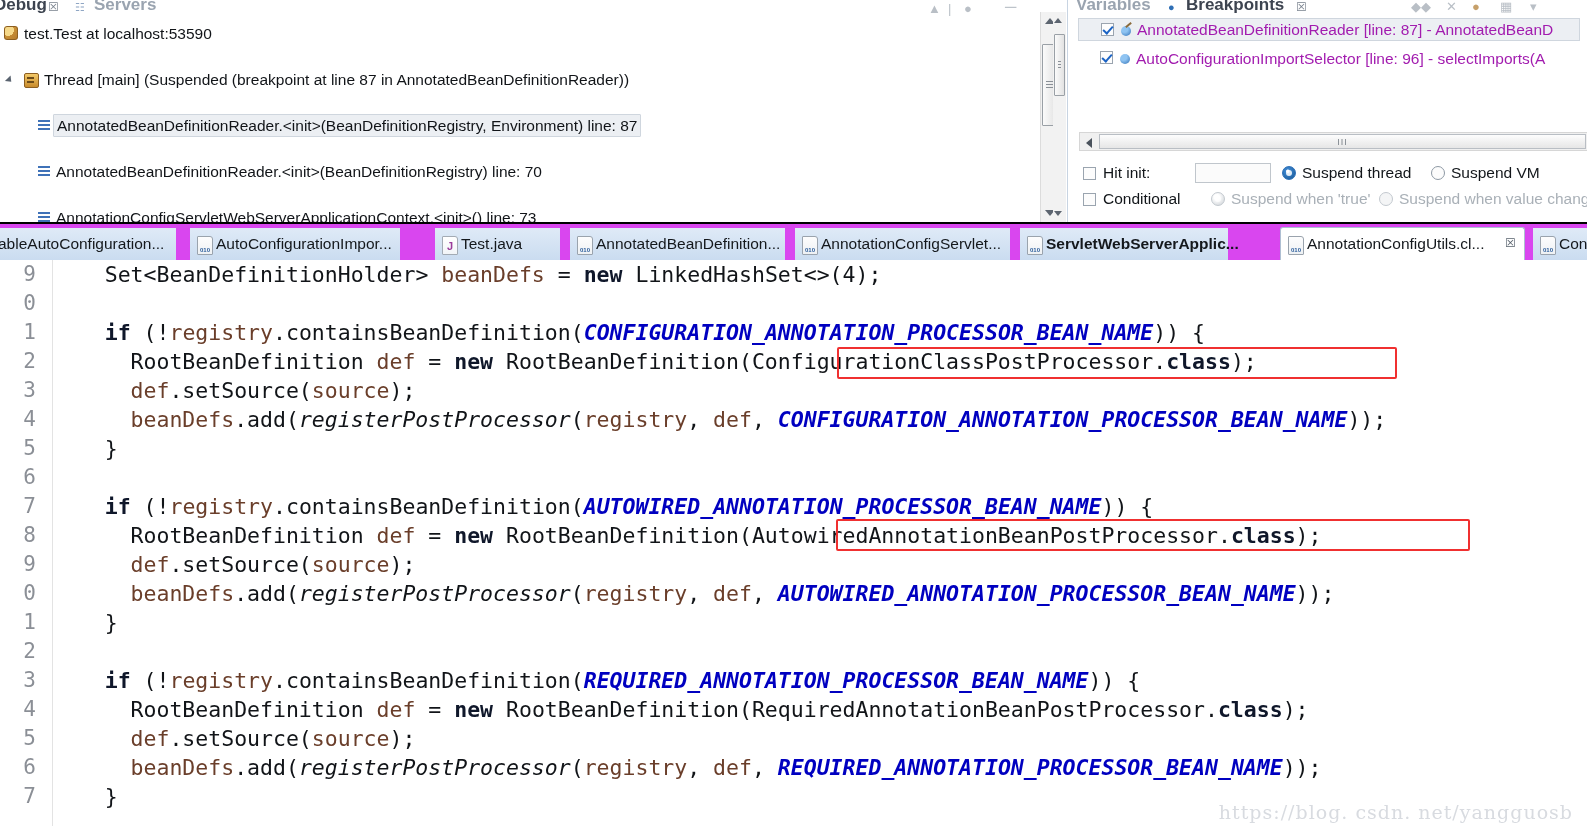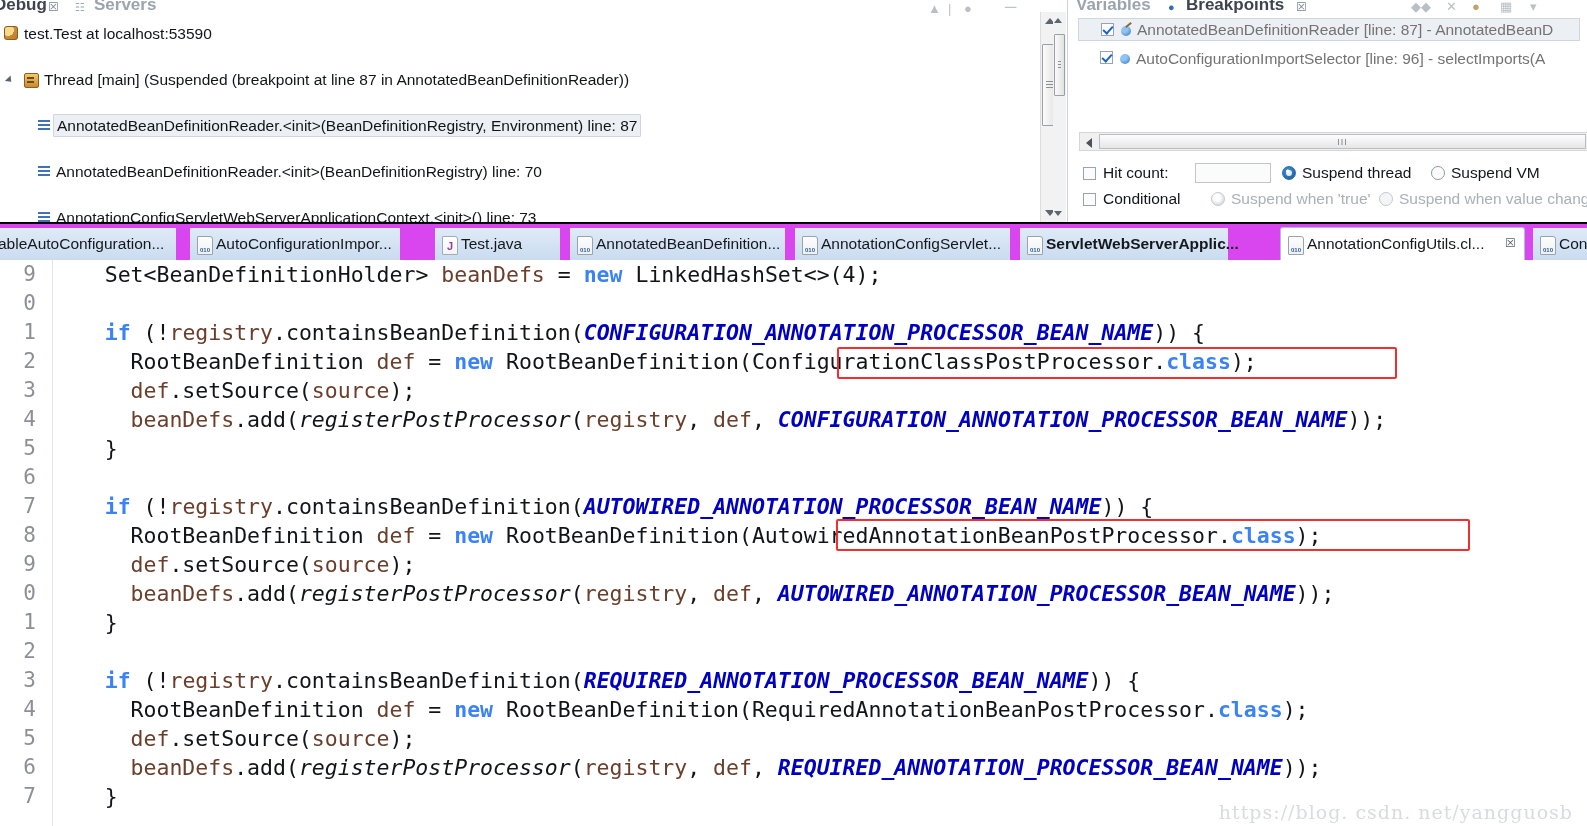--- a/index.html
+++ b/index.html
@@ -185,21 +185,21 @@
   .bp-tabbar {
     position: relative;
     height: 16px;
     background: #ffffff;
   }
   .bp-list {
     position: absolute;
     left: 10px; top: 14px;
     right: 0;
     font-size: 15.5px;
-    color: #737373;
+    color: #a21caf;
   }
   .bp-row {
     position: relative;
     height: 23px;
     line-height: 23px;
     white-space: nowrap;
   }
   .bp-row.selected {
     background: #eceff3;
     border: 1px solid #cfd6de;
@@ -439,21 +439,21 @@
     color: #111418;
     white-space: pre;
   }
   .code .cl {
     position: absolute;
     left: 0;
     height: 29px;
     line-height: 29px;
     white-space: pre;
   }
-  .kw   { color: #3b82f6; font-weight: 700; }
+  .kw   { color: #0f172a; font-weight: 700; }
   .fld  { color: #0000c0; font-weight: 700; font-style: italic; }
   .loc  { color: #6a3e2a; }
   .mth  { color: #111418; font-style: italic; }
   .pln  { color: #111418; }
 
   .hlbox {
     position: absolute;
     border: 2px solid #f03030;
     border-radius: 2px;
     box-sizing: border-box;
@@ -552,21 +552,21 @@
     </div>
 
     <div class="bp-hscroll" style="top:132px;">
       <div class="left-arrow"></div>
       <div class="hthumb"></div>
     </div>
 
     <div class="bp-props" style="top:160px; width:509px;">
       <div class="prop-row">
         <span class="cb" style="left:4px;"></span>
-        <span class="lbl" style="left:24px;">Hit count:</span>
+        <span class="lbl" style="left:24px;">Hit init:</span>
         <span class="txtfield" style="left:116px;"></span>
         <span class="radio on" style="left:203px;"></span>
         <span class="lbl" style="left:223px;">Suspend thread</span>
         <span class="radio" style="left:352px;"></span>
         <span class="lbl" style="left:372px;">Suspend VM</span>
       </div>
       <div class="prop-row">
         <span class="cb" style="left:4px;"></span>
         <span class="lbl" style="left:24px;">Conditional</span>
         <span class="radio disabled on" style="left:132px;"></span>

